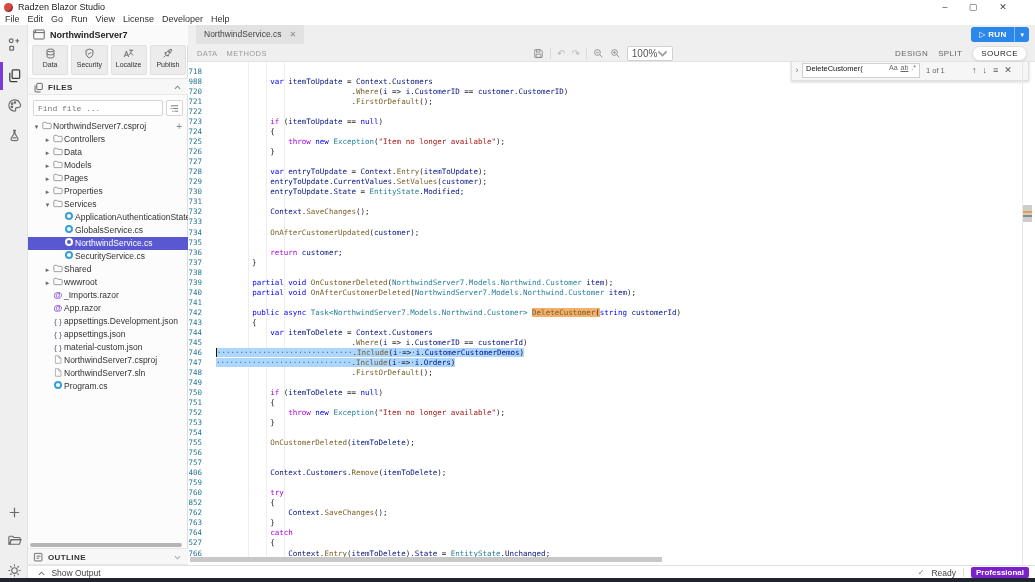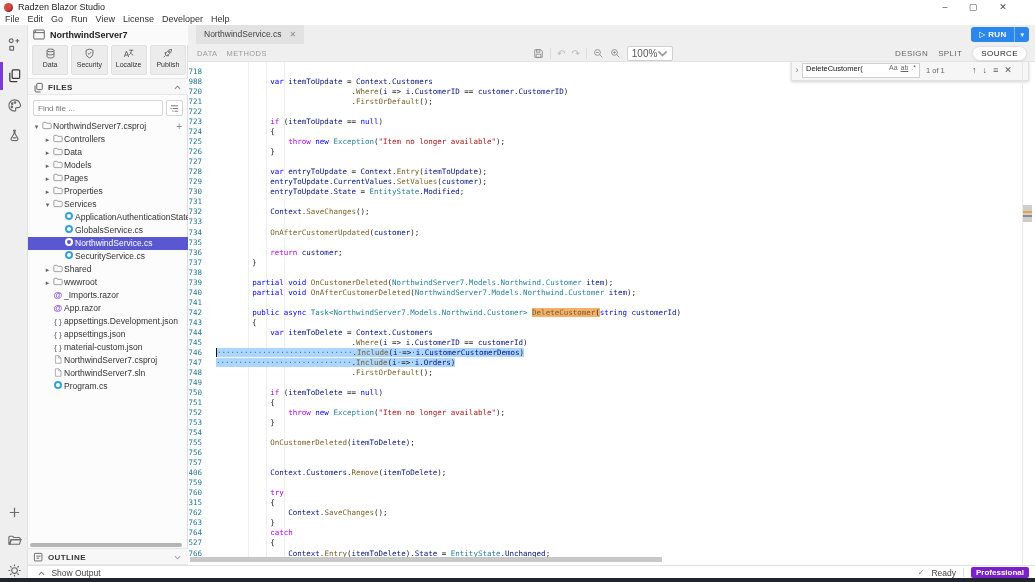--- a/index.html
+++ b/index.html
@@ -32,21 +32,21 @@
   .proj-btn svg { width:11px; height:11px; }
   .proj-btn .lbl { display:block; font-size:7px; color:#333; margin-top:0px; }
 
   .panel-header { position:absolute; left:0; width:160px; height:17px; background:#f7f7f7; border-top:1px solid #e8e8e8; border-bottom:1px solid #e8e8e8; }
   .panel-header .ph-title { position:absolute; left:20px; top:4px; font-size:8px; font-weight:bold; letter-spacing:.4px; color:#333; }
   .panel-header svg.ph-ic { position:absolute; left:5px; top:3px; width:11px; height:11px; }
   .panel-header svg.ph-chev { position:absolute; right:7px; top:6px; width:7px; height:5px; }
 
   #files-header { top:53px; }
   #find-row { position:absolute; left:5px; top:75px; width:150px; height:16px; }
-  #find-file-input { position:absolute; left:0; top:0; width:130px; height:16px; border:1px solid #d6d6d6; border-radius:2px; background:#fff; font-size:8px; padding:0 4px; color:#333; font-family:Liberation Sans, sans-serif; }
+  #find-file-input { position:absolute; left:0; top:0; width:130px; height:16px; border:1px solid #d6d6d6; border-radius:2px; background:#fff; font-size:8px; padding:0 4px; color:#333; font-family:Liberation Mono, monospace; }
   #tree-filter-btn { position:absolute; right:0; top:0; width:17px; height:16px; border:1px solid #d6d6d6; border-radius:2px; background:#fff; cursor:pointer; }
   #tree-filter-btn svg { width:9px; height:9px; margin:3px 0 0 3px; }
 
   #file-tree { position:absolute; left:0; top:95px; width:160px; }
   .trow { position:relative; height:13px; line-height:13px; white-space:nowrap; overflow:hidden; font-size:8.5px; color:#333; cursor:pointer; }
   .trow .chev { display:inline-block; width:9px; font-size:7px; color:#666; text-align:center; }
   .trow .ticon { display:inline-block; width:12px; text-align:center; vertical-align:middle; }
   .trow .ticon svg { width:10px; height:9px; vertical-align:-1px; }
   .trow.selected { background:#5a58d1; color:#fff; }
   .trow.selected .chev { color:#fff; }
@@ -379,21 +379,21 @@
         <div class="cl"><span class="ln">751</span><span class="tk-w">            {</span></div>
         <div class="cl"><span class="ln">752</span><span class="tk-w">                </span><span class="tk-c">throw</span><span class="tk-w"> </span><span class="tk-k">new</span><span class="tk-w"> </span><span class="tk-t">Exception</span><span class="tk-w">(</span><span class="tk-s">"Item no longer available"</span><span class="tk-w">);</span></div>
         <div class="cl"><span class="ln">753</span><span class="tk-w">            }</span></div>
         <div class="cl"><span class="ln">754</span></div>
         <div class="cl"><span class="ln">755</span><span class="tk-w">            </span><span class="tk-m">OnCustomerDeleted</span><span class="tk-w">(</span><span class="tk-v">itemToDelete</span><span class="tk-w">);</span></div>
         <div class="cl"><span class="ln">756</span></div>
         <div class="cl"><span class="ln">757</span></div>
         <div class="cl"><span class="ln">406</span><span class="tk-w">            </span><span class="tk-v">Context</span><span class="tk-w">.</span><span class="tk-v">Customers</span><span class="tk-w">.</span><span class="tk-m">Remove</span><span class="tk-w">(</span><span class="tk-v">itemToDelete</span><span class="tk-w">);</span></div>
         <div class="cl"><span class="ln">759</span></div>
         <div class="cl"><span class="ln">760</span><span class="tk-w">            </span><span class="tk-c">try</span></div>
-        <div class="cl"><span class="ln">315</span><span class="tk-w">            {</span></div>
+        <div class="cl"><span class="ln">852</span><span class="tk-w">            {</span></div>
         <div class="cl"><span class="ln">762</span><span class="tk-w">                </span><span class="tk-v">Context</span><span class="tk-w">.</span><span class="tk-m">SaveChanges</span><span class="tk-w">();</span></div>
         <div class="cl"><span class="ln">763</span><span class="tk-w">            }</span></div>
         <div class="cl"><span class="ln">764</span><span class="tk-w">            </span><span class="tk-c">catch</span></div>
         <div class="cl"><span class="ln">527</span><span class="tk-w">            {</span></div>
         <div class="cl"><span class="ln">766</span><span class="tk-w">                </span><span class="tk-v">Context</span><span class="tk-w">.</span><span class="tk-m">Entry</span><span class="tk-w">(</span><span class="tk-v">itemToDelete</span><span class="tk-w">).</span><span class="tk-v">State</span><span class="tk-w"> = </span><span class="tk-t">EntityState</span><span class="tk-w">.</span><span class="tk-v">Unchanged</span><span class="tk-w">;</span></div>
       </div>
 
     <div id="find-widget">
       <span id="find-expand">›</span>
       <span id="find-input-wrap">

